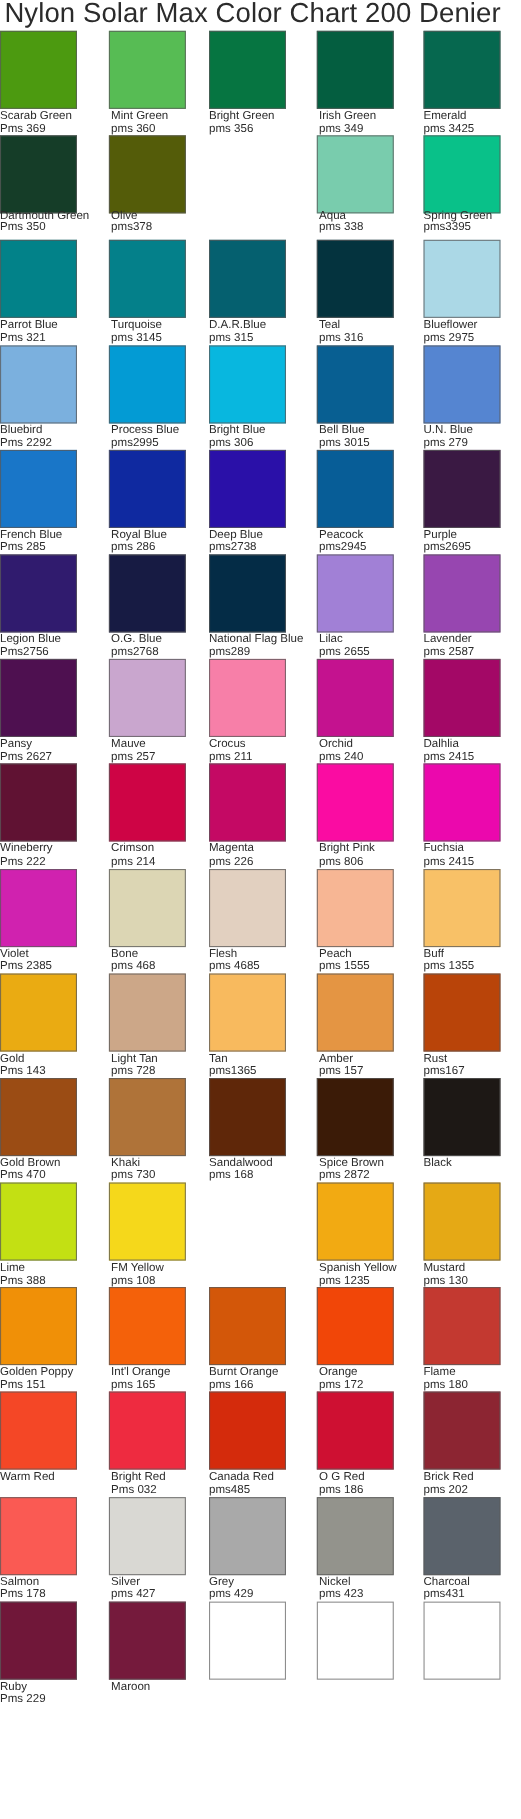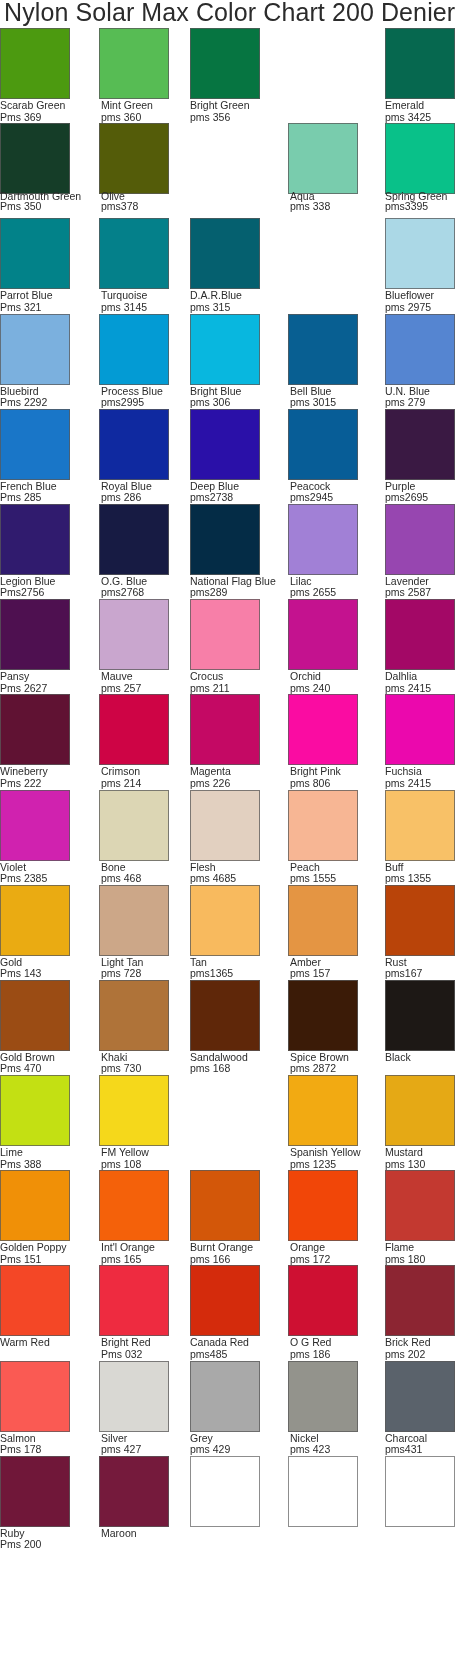--- a/index.html
+++ b/index.html
@@ -100,20 +100,27 @@
           <div class="swatch-pms">pms 360</div>
         </div>
       </div>
       <div class="swatch-cell c2">
         <div class="swatch-chip" style="background: rgb(6, 117, 65);"></div>
         <div class="swatch-labels">
           <div class="swatch-name">Bright Green</div>
           <div class="swatch-pms">pms 356</div>
         </div>
       </div>
+      <div class="swatch-cell c3 indent-1">
+        <div class="swatch-chip" style="background: rgb(4, 94, 64);"></div>
+        <div class="swatch-labels">
+          <div class="swatch-name">Irish Green</div>
+          <div class="swatch-pms">pms 349</div>
+        </div>
+      </div>
       <div class="swatch-cell c4">
         <div class="swatch-chip" style="background: rgb(6, 104, 79);"></div>
         <div class="swatch-labels">
           <div class="swatch-name">Emerald</div>
           <div class="swatch-pms">pms 3425</div>
         </div>
       </div>
     </div>
     <div class="swatch-row tight">
       <div class="swatch-cell c0">
@@ -160,20 +167,27 @@
           <div class="swatch-pms">pms 3145</div>
         </div>
       </div>
       <div class="swatch-cell c2">
         <div class="swatch-chip" style="background: rgb(5, 96, 111);"></div>
         <div class="swatch-labels">
           <div class="swatch-name">D.A.R.Blue</div>
           <div class="swatch-pms">pms 315</div>
         </div>
       </div>
+      <div class="swatch-cell c3 indent-1">
+        <div class="swatch-chip" style="background: rgb(4, 51, 62);"></div>
+        <div class="swatch-labels">
+          <div class="swatch-name">Teal</div>
+          <div class="swatch-pms">pms 316</div>
+        </div>
+      </div>
       <div class="swatch-cell c4">
         <div class="swatch-chip" style="background: rgb(171, 216, 230);"></div>
         <div class="swatch-labels">
           <div class="swatch-name">Blueflower</div>
           <div class="swatch-pms">pms 2975</div>
         </div>
       </div>
     </div>
     <div class="swatch-row">
       <div class="swatch-cell c0">
@@ -610,21 +624,21 @@
           <div class="swatch-name">Charcoal</div>
           <div class="swatch-pms">pms431</div>
         </div>
       </div>
     </div>
     <div class="swatch-row">
       <div class="swatch-cell c0">
         <div class="swatch-chip" style="background: rgb(112, 23, 57);"></div>
         <div class="swatch-labels">
           <div class="swatch-name">Ruby</div>
-          <div class="swatch-pms">Pms 200</div>
+          <div class="swatch-pms">Pms 229</div>
         </div>
       </div>
       <div class="swatch-cell c1 indent-1">
         <div class="swatch-chip" style="background: rgb(117, 26, 60);"></div>
         <div class="swatch-labels">
           <div class="swatch-name">Maroon</div>
           <div class="swatch-pms"></div>
         </div>
       </div>
       <div class="swatch-cell c2">

